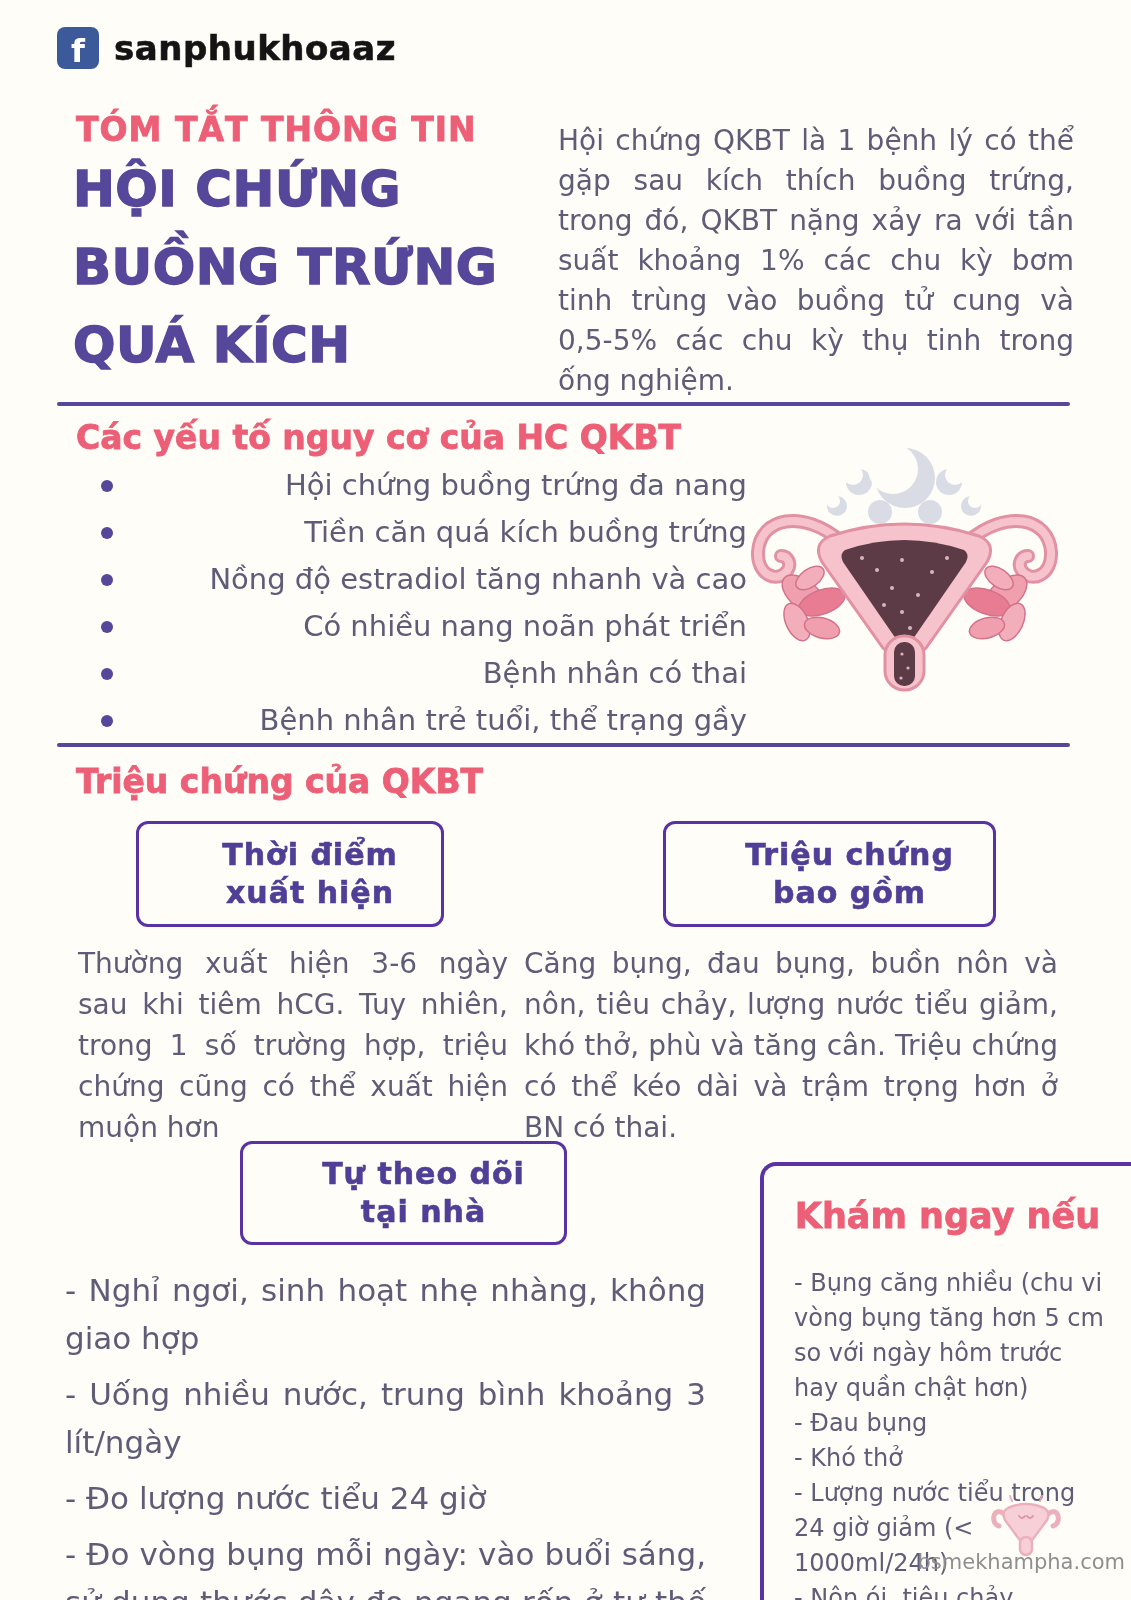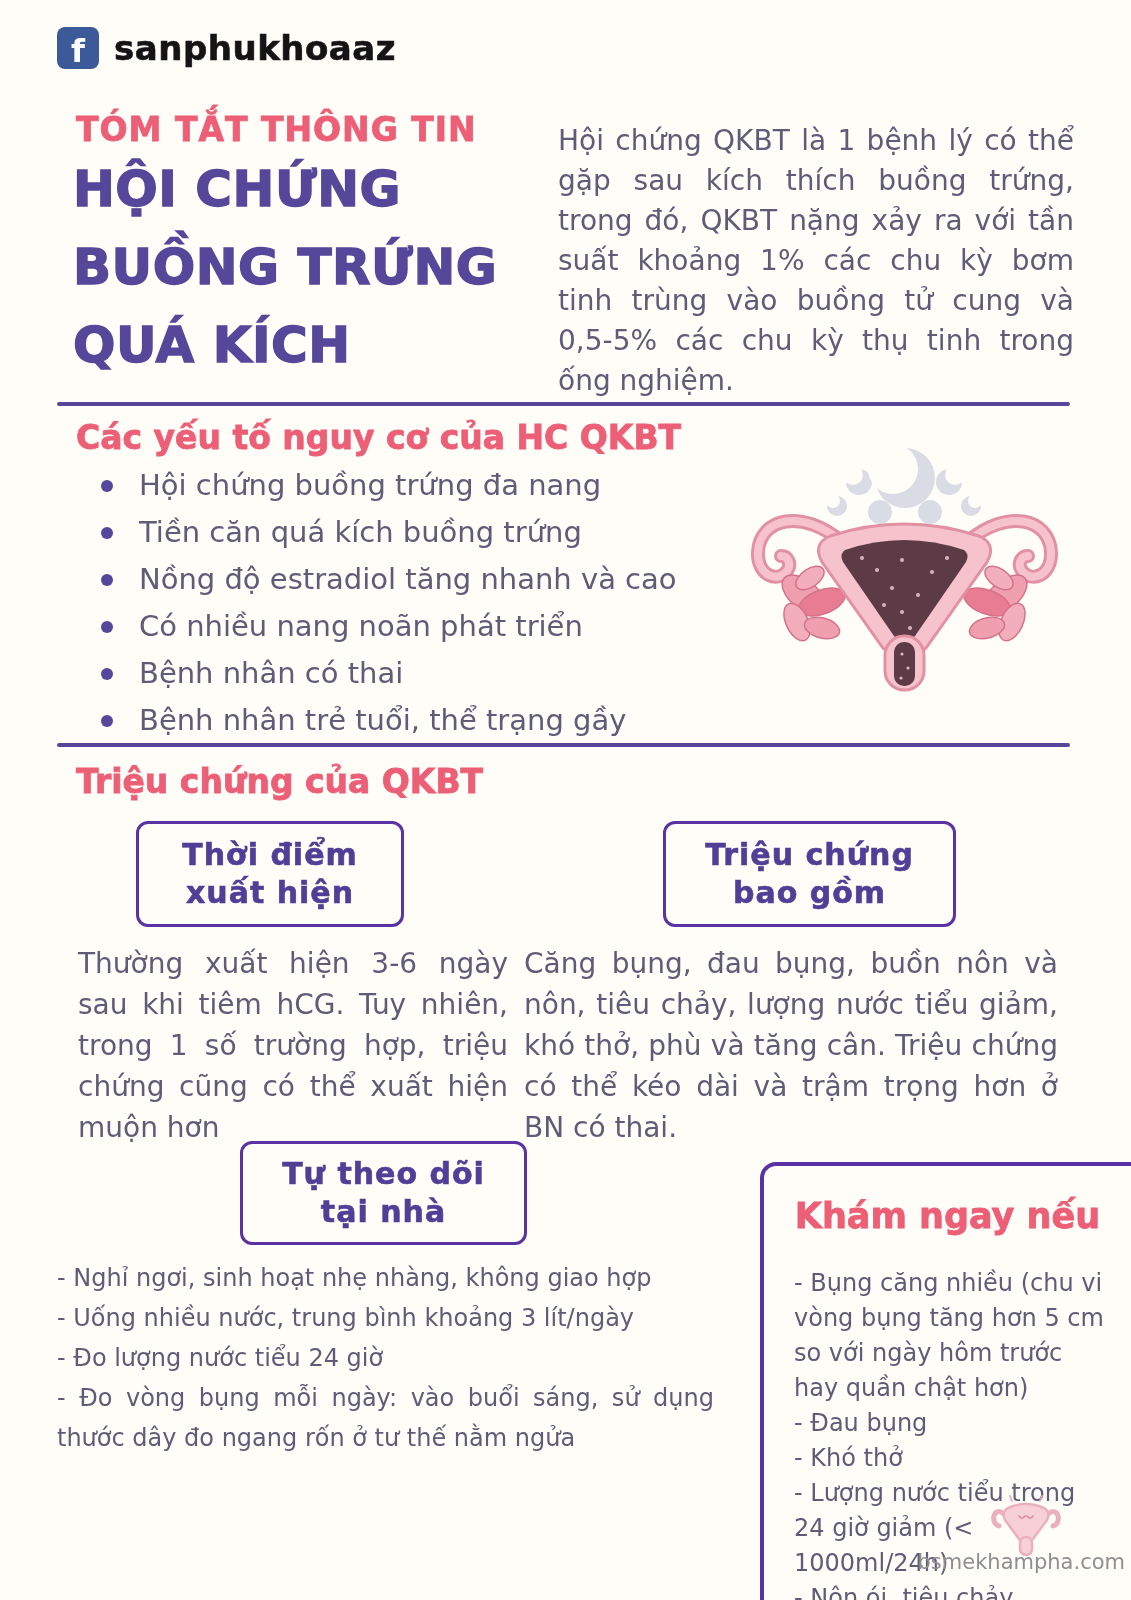--- a/index.html
+++ b/index.html
@@ -64,57 +64,59 @@
   }
   .risk-heading{left:76px;top:418px;}
   .symptoms-heading{left:76px;top:762px;}
 
   .risk-list{left:97px;top:462px;width:650px;list-style:none;margin:0;padding:0;}
   .risk-list li{
     position:relative;
     padding-left:42px;
     font-size:29px;line-height:47px;
     color:var(--body,#5f5c77);
+    text-align:right;
   }
   .risk-list li::before{
     content:"";position:absolute;left:4px;top:18px;
     width:12px;height:12px;border-radius:50%;
     background:var(--purple,#55479a);
   }
 
   .uterus-art{left:742px;top:430px;}
 
   
   .label-box{
     border:3.5px solid var(--border,#5a32a3);
     border-radius:12px;
     display:flex;flex-direction:column;align-items:center;justify-content:center;
     text-align:center;
     color:#4f3f96;font-weight:bold;
     font-size:30px;line-height:38px;
     -webkit-text-stroke:.6px #4f3f96;
     letter-spacing:1px;
     background:transparent;
+    padding-left:40px;
   }
   .box-onset{left:136px;top:821px;width:262px;height:100px;}
   .box-include{left:663px;top:821px;width:287px;height:100px;}
   .box-home{left:240px;top:1141px;width:281px;height:98px;align-items:center;}
 
   .body-par{
     font-size:28px;line-height:41px;
     color:var(--body,#5f5c77);
     text-align:justify;
   }
   .onset-text{left:78px;top:943px;width:430px;}
   .include-text{left:524px;top:943px;width:534px;}
 
   .home-list{left:57px;top:1258px;width:657px;}
   .home-list p{
-    margin:0;
-    font-size:24px;line-height:40px;
+    margin:8px;
+    font-size:31px;line-height:48px;
     color:var(--body,#5f5c77);
     text-align:justify;
   }
 
   
   .urgent-panel{
     left:760px;top:1162px;width:371px;height:438px;
     border-left:4px solid var(--border,#5a32a3);
     border-top:4px solid var(--border,#5a32a3);
     border-top-left-radius:16px;

